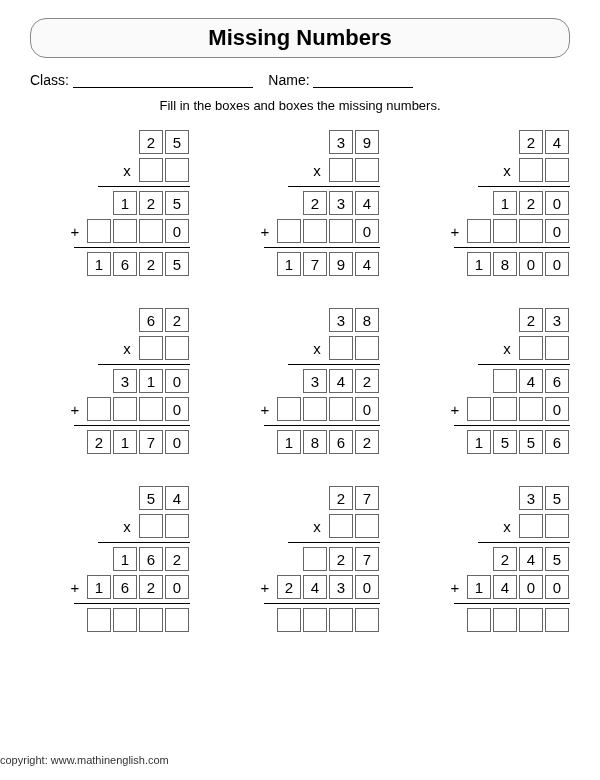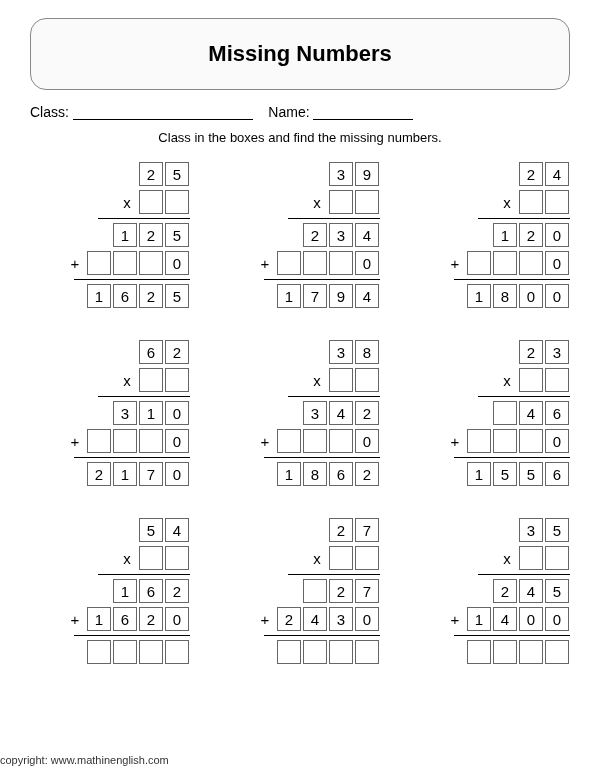--- a/index.html
+++ b/index.html
@@ -1,17 +1,17 @@
 <!DOCTYPE html>
 <html><head>
 <meta charset="utf-8">
 <style>
 body{margin:0;font-family:Arial,sans-serif;background:#fff}
 .page{width:600px;height:780px;background:#fff;position:relative;padding:18px 30px 0;box-sizing:border-box}
-.title-band{border:1px solid #888;border-radius:16px;padding:22px 0;text-align:center;font-size:22px;font-weight:bold;margin-bottom:14px;background:#fafafa}
+.title-band{border:1px solid #888;border-radius:16px;padding:6px 0;text-align:center;font-size:22px;font-weight:bold;margin-bottom:14px;background:#fafafa}
 .meta{font-size:14px;margin-bottom:6px}
 .meta-line{display:inline-block;border-bottom:1px solid #000;min-width:180px;height:14px;vertical-align:bottom}
 .meta-line.short{min-width:100px}
 .instr{text-align:center;font-size:13px;margin:10px 0 14px}
 .grid{display:flex;flex-wrap:wrap;justify-content:space-between;row-gap:26px}
 .prob{width:160px}
 .row{display:flex;justify-content:flex-end;align-items:center;margin:2px 0;height:26px}
 .op{width:16px;text-align:center;font-size:15px;margin-right:3px}
 .cell{width:22px;height:22px;margin:0 1px;display:flex;align-items:center;justify-content:center;font-size:15px}
 .box{border:1px solid #666}
@@ -23,21 +23,21 @@
 
 <div class="page">
 <div class="title-band">Missing Numbers</div>
 <div class="meta">
 <span>Class:</span>
 <span class="meta-line"></span>
 &nbsp;&nbsp;
 <span>Name:</span>
 <span class="meta-line short"></span>
 </div>
-<div class="instr">Class in the boxes and find the missing numbers.</div>
+<div class="instr">Fill in the boxes and boxes the missing numbers.</div>
 <div class="grid" id="grid">
       <div class="prob">
         <div class="row">
           <div class="cell box">2</div>
           <div class="cell box">5</div>
         </div>
         <div class="row">
           <div class="op">x</div>
           <div class="cell box"></div>
           <div class="cell box"></div>

